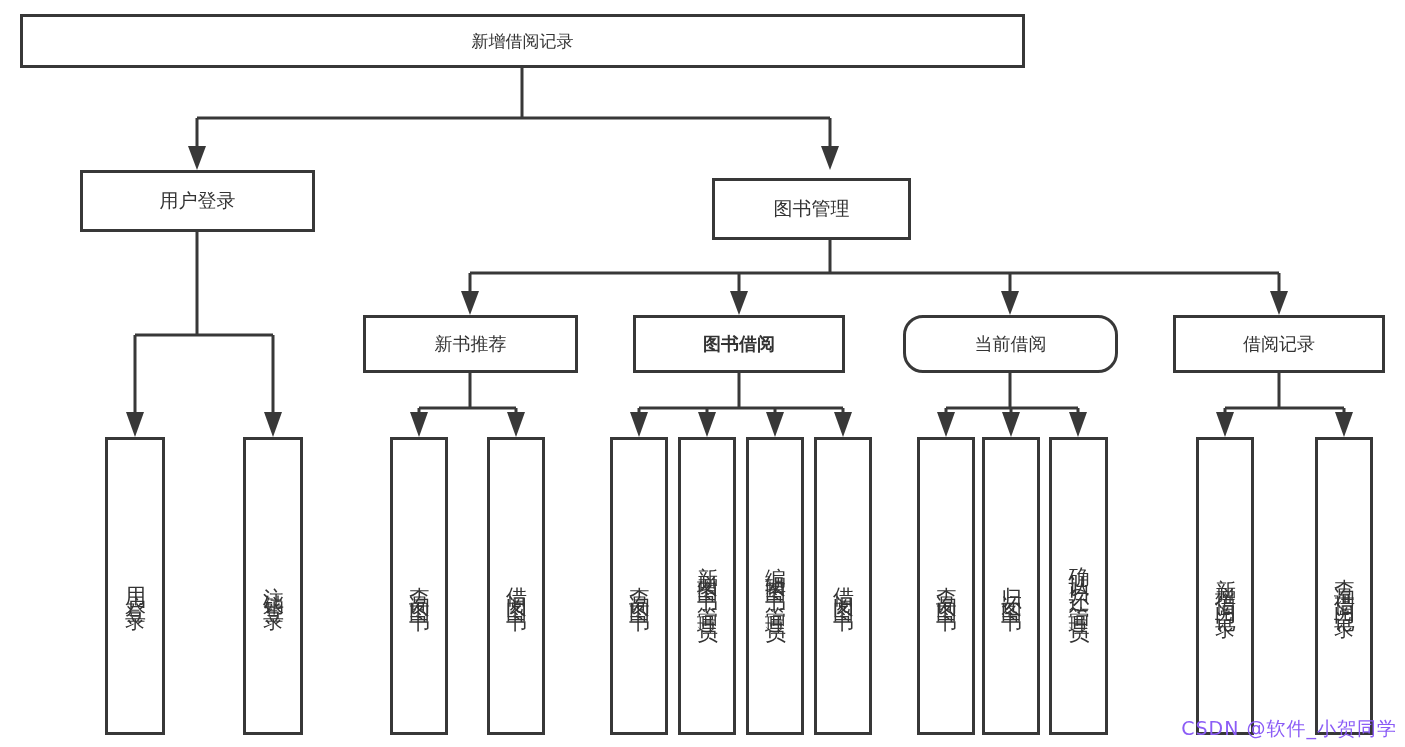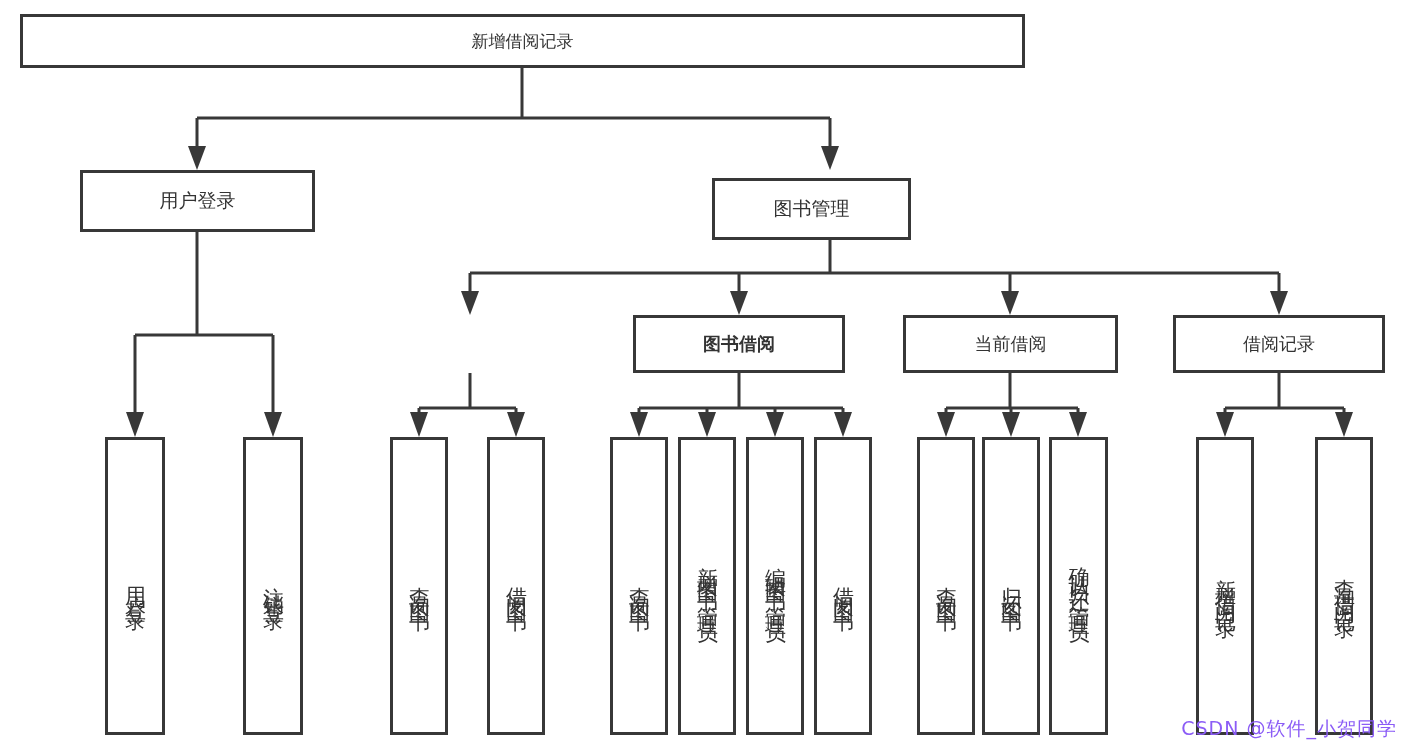--- a/index.html
+++ b/index.html
@@ -104,24 +104,27 @@
     <span>新增借阅记录</span>
   </div>
 
   <div class="node lvl2" style="left:80px; top:170px; width:235px; height:62px;">
     <span>用户登录</span>
   </div>
   <div class="node lvl2" style="left:712px; top:178px; width:199px; height:62px;">
     <span>图书管理</span>
   </div>
 
+  <div class="node lvl3" style="left:363px; top:315px; width:215px; height:58px;">
+    <span>新书推荐</span>
+  </div>
   <div class="node lvl3" style="left:633px; top:315px; width:212px; height:58px;font-weight:bold;">
     <span>图书借阅</span>
   </div>
-  <div class="node lvl3" style="left:903px; top:315px; width:215px; height:58px;">
+  <div class="node lvl3" style="left:903px; top:315px; width:215px; height:58px;border-radius:20px;">
     <span>当前借阅</span>
   </div>
   <div class="node lvl3" style="left:1173px; top:315px; width:212px; height:58px;">
     <span>借阅记录</span>
   </div>
 
   <div class="node leaf" style="left:105px; top:437px; width:60px; height:298px;">
     <span class="vtext">用户登录</span>
   </div>
   <div class="node leaf" style="left:243px; top:437px; width:60px; height:298px;">

